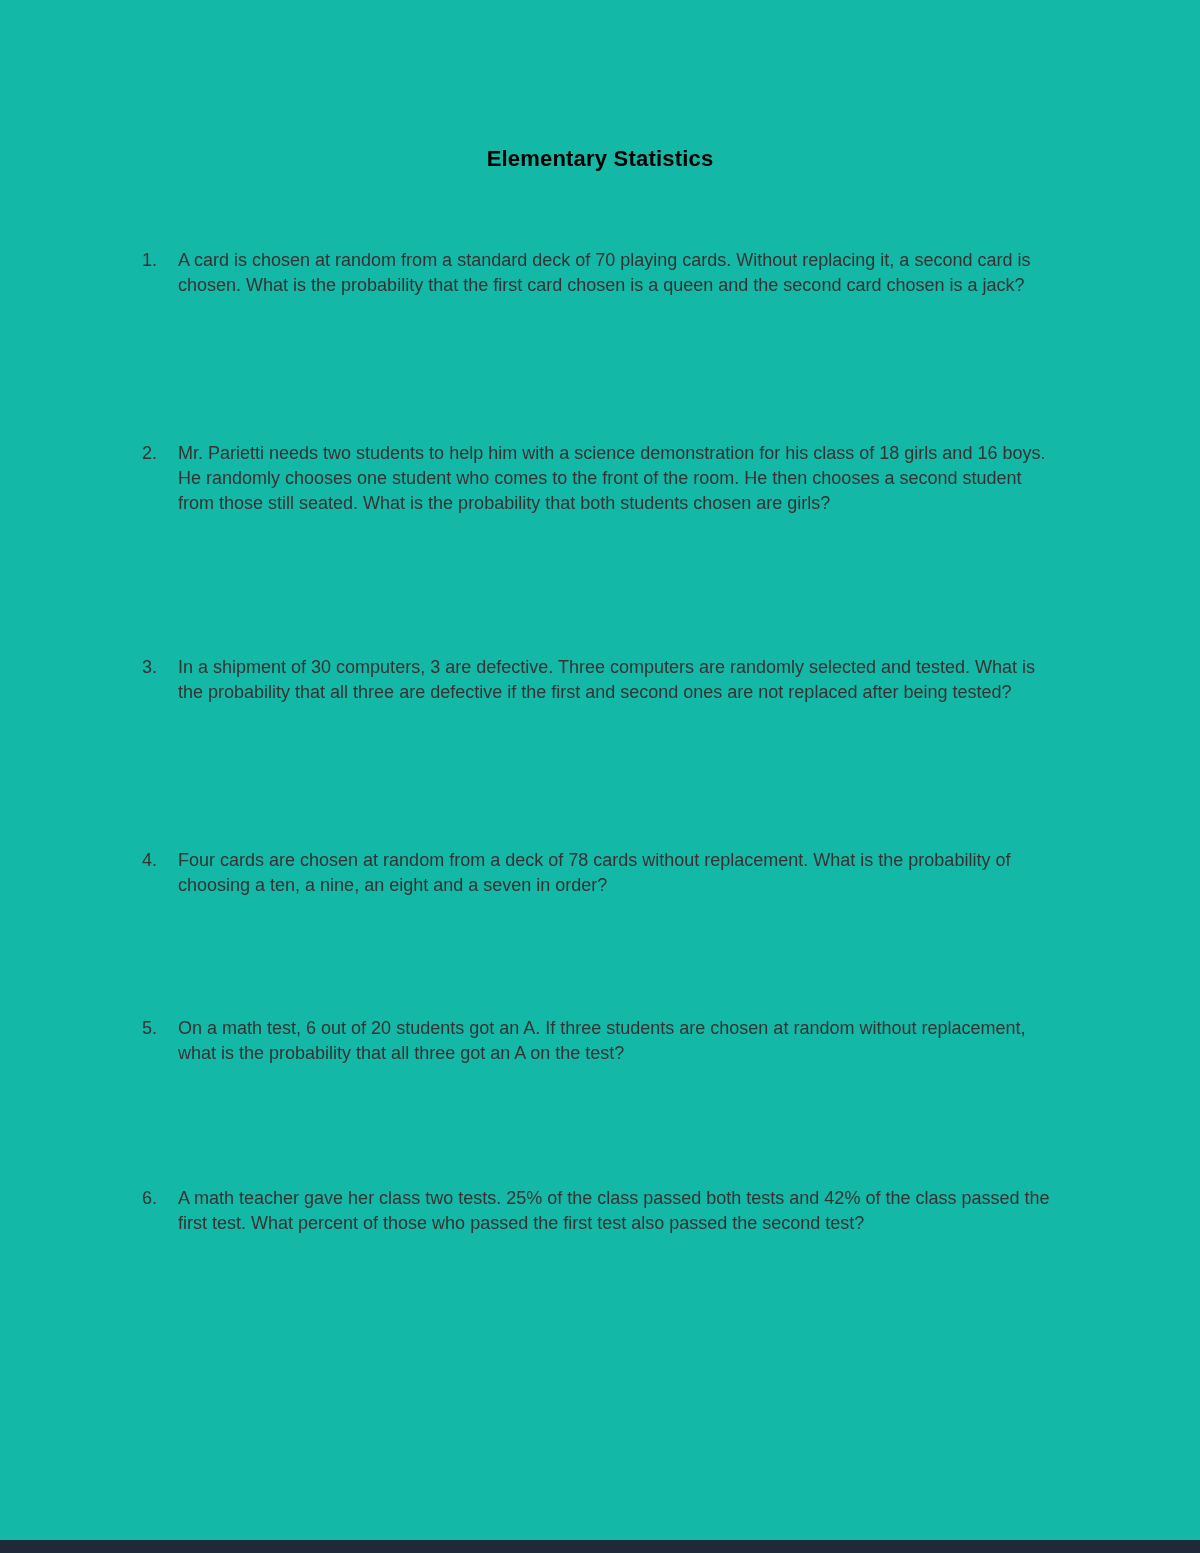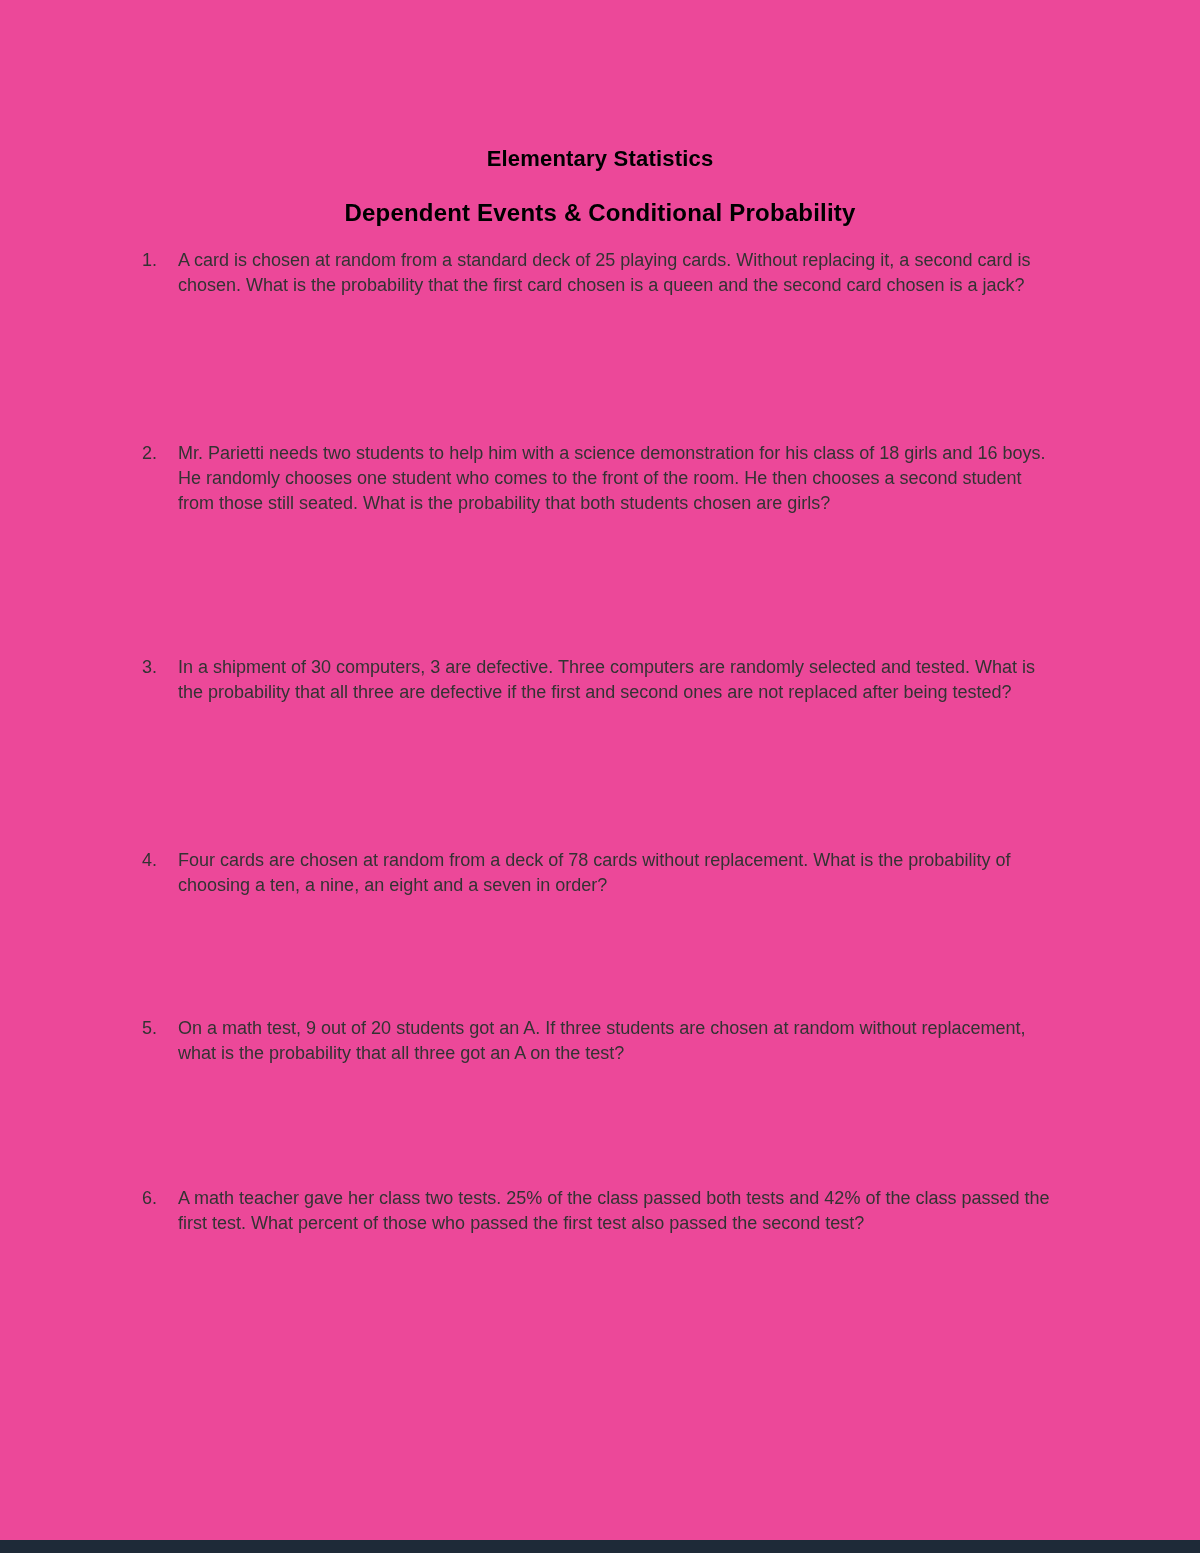--- a/index.html
+++ b/index.html
@@ -4,21 +4,21 @@
 <style>
   html, body {
     margin: 0;
     padding: 0;
     background: #ffffff;
   }
   .page {
     position: relative;
     width: 1200px;
     height: 1553px;
-    background: #ec4899;
+    background: #14b8a6;
     overflow: hidden;
     font-family: "Liberation Sans", sans-serif;
   }
   .title {
     position: absolute;
     top: 146px;
     left: 0;
     width: 100%;
     margin: 0;
     text-align: center;
@@ -64,45 +64,44 @@
     height: 13px;
     background: #1e2a38;
   }
 </style>
 </head>
 <body>
 
 <div class="page">
 
   <h1 class="title">Elementary Statistics</h1>
-  <h2 class="subtitle">Dependent Events &amp; Conditional Probability</h2>
 
   <div class="problem" style="top: 248px;">
     <span class="num">1.</span>
-    <span class="text">A card is chosen at random from a standard deck of 25 playing cards. Without replacing it, a second card is chosen. What is the probability that the first card chosen is a queen and the second card chosen is a jack?</span>
+    <span class="text">A card is chosen at random from a standard deck of 70 playing cards. Without replacing it, a second card is chosen. What is the probability that the first card chosen is a queen and the second card chosen is a jack?</span>
   </div>
 
   <div class="problem" style="top: 441px;">
     <span class="num">2.</span>
     <span class="text">Mr. Parietti needs two students to help him with a science demonstration for his class of 18 girls and 16 boys. He randomly chooses one student who comes to the front of the room. He then chooses a second student from those still seated. What is the probability that both students chosen are girls?</span>
   </div>
 
   <div class="problem" style="top: 655px;">
     <span class="num">3.</span>
     <span class="text">In a shipment of 30 computers, 3 are defective. Three computers are randomly selected and tested. What is the probability that all three are defective if the first and second ones are not replaced after being tested?</span>
   </div>
 
   <div class="problem" style="top: 848px;">
     <span class="num">4.</span>
     <span class="text">Four cards are chosen at random from a deck of 78 cards without replacement. What is the probability of choosing a ten, a nine, an eight and a seven in order?</span>
   </div>
 
   <div class="problem" style="top: 1016px;">
     <span class="num">5.</span>
-    <span class="text">On a math test, 9 out of 20 students got an A. If three students are chosen at random without replacement, what is the probability that all three got an A on the test?</span>
+    <span class="text">On a math test, 6 out of 20 students got an A. If three students are chosen at random without replacement, what is the probability that all three got an A on the test?</span>
   </div>
 
   <div class="problem" style="top: 1186px;">
     <span class="num">6.</span>
     <span class="text">A math teacher gave her class two tests. 25% of the class passed both tests and 42% of the class passed the first test. What percent of those who passed the first test also passed the second test?</span>
   </div>
 
   <div class="bottom-bar"></div>
 
 </div>

